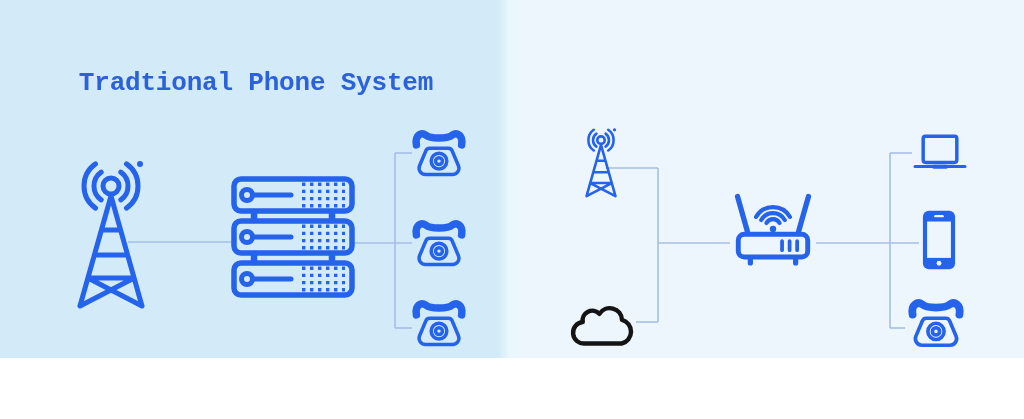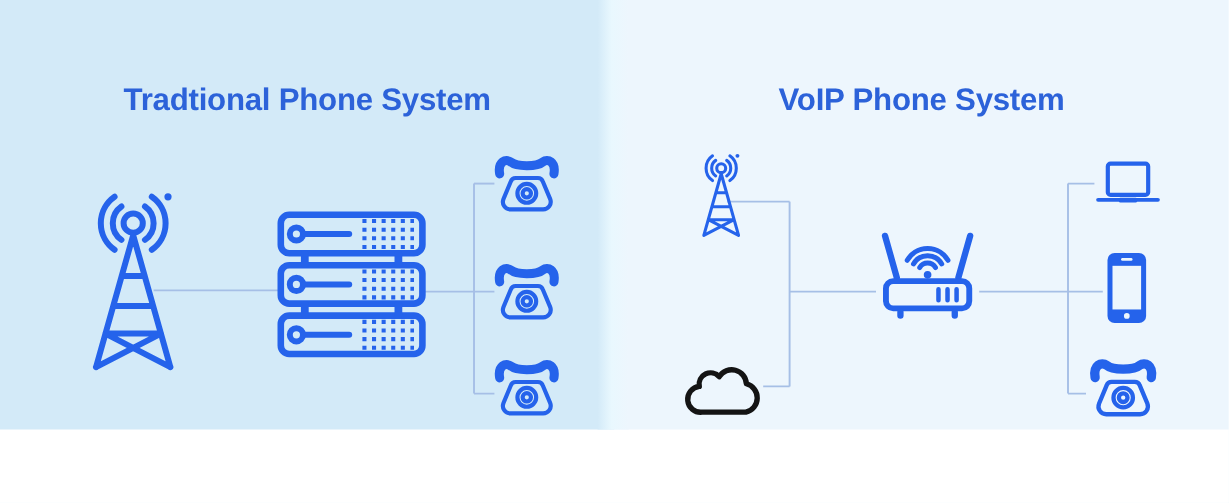--- a/index.html
+++ b/index.html
@@ -5,21 +5,21 @@
   :root{
     --left-background:#d3eaf8;
     --right-background:#edf6fd;
     --icon-blue:#2563eb;
     --title-blue:#2c62d9;
     --connector-line:#a6bfe6;
     --cloud-outline:#141414;
   }
   *{margin:0;padding:0;box-sizing:border-box;}
   body{font-family:"Liberation Sans", sans-serif;background:#fff;}
-  .canvas{position:relative;width:1024px;height:358px;overflow:hidden;}
+  .canvas{position:relative;width:1024px;height:358px;overflow:hidden;font-family:Liberation Mono, monospace;}
   .panel{position:absolute;top:0;height:419px;}
   .panel.left{left:0;width:512px;background:var(--left-background);}
   .panel.right{left:512px;width:512px;background:var(--right-background);}
   .divider{position:absolute;top:0;left:498px;width:26px;height:419px;
     background:linear-gradient(90deg,var(--left-background) 0%,#e9f8fe 45%,var(--right-background) 100%);}
   .title{position:absolute;top:68px;width:512px;text-align:center;
     font-size:26px;font-weight:700;letter-spacing:-0.2px;color:var(--title-blue);}
   .title-left{left:0;}
   .title-right{left:512px;}
   svg.connectors{position:absolute;left:0;top:0;width:1024px;height:419px;}
@@ -33,21 +33,20 @@
 </head>
 <body>
 
 <div class="canvas">
 
   <div class="panel left"></div>
   <div class="panel right"></div>
   <div class="divider"></div>
 
   <div class="title title-left">Tradtional Phone System</div>
-  <div class="title title-right">VoIP Phone System</div>
 
   <svg class="connectors" viewBox="0 0 1024 419">
     <path d="M128 242 H233"></path>
     <path d="M353 243 H412"></path>
     <path d="M395 153 V328"></path>
     <path d="M395 153 H412"></path>
     <path d="M395 328 H412"></path>
     <path d="M606 168 H658"></path>
     <path d="M658 168 V322"></path>
     <path d="M636 322 H658"></path>

